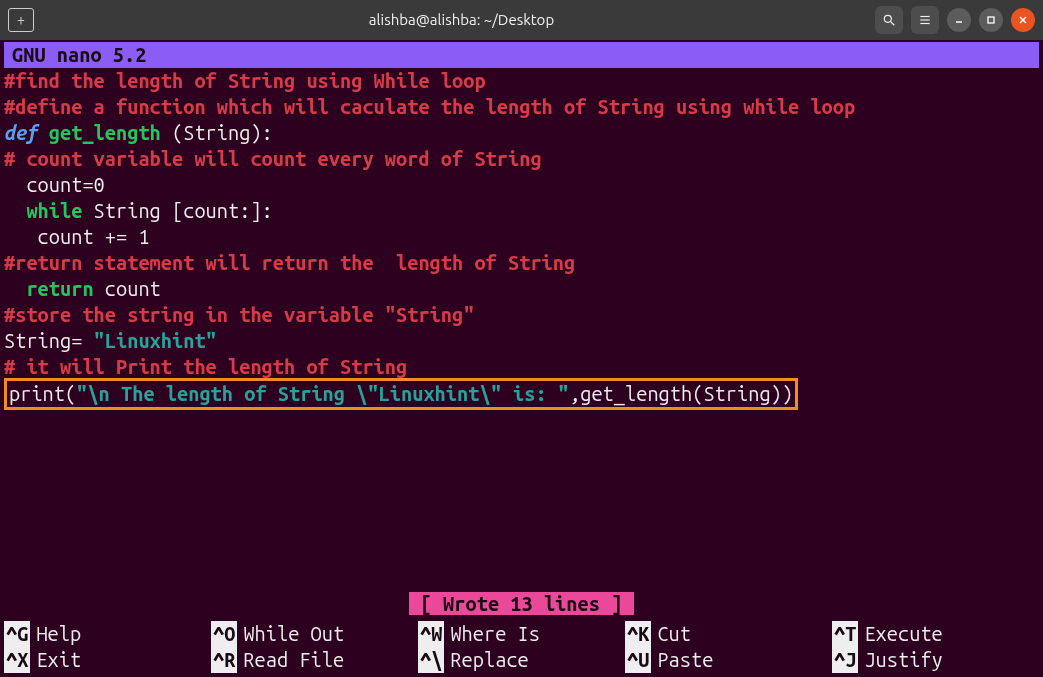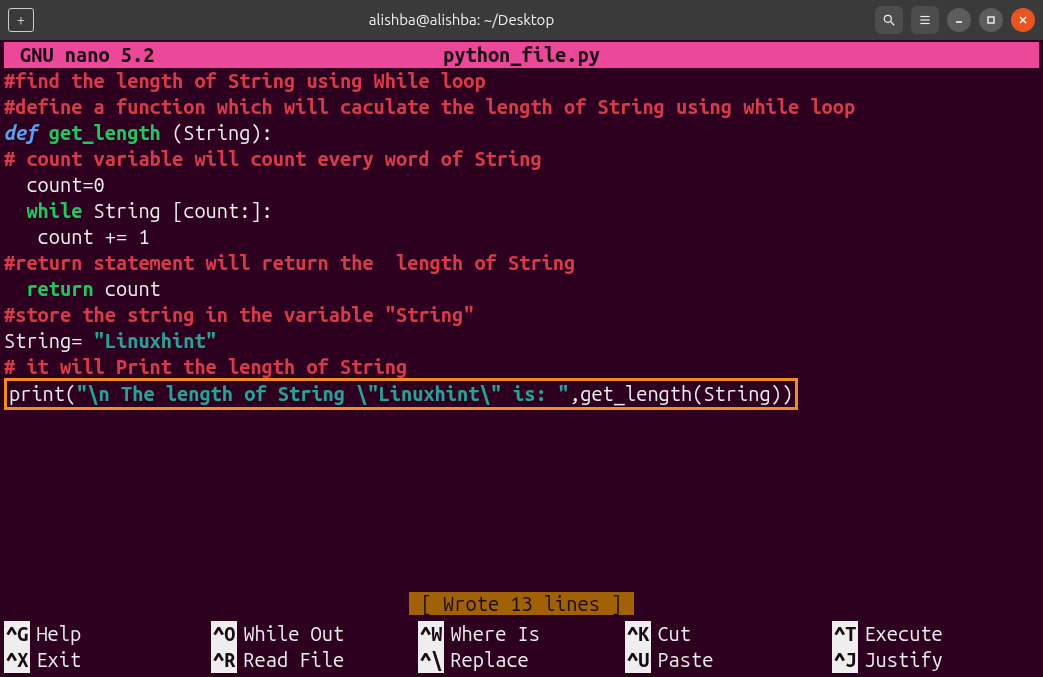--- a/index.html
+++ b/index.html
@@ -41,22 +41,22 @@
     position:relative; display:flex; align-items:center; justify-content:center;
   }
   .tab-icon::after { content:"+"; font-size:14px; color:#ccc; line-height:1; }
 
   .terminal {
     position:absolute; top:40px; left:0; right:0; bottom:0;
     padding: 2px 4px;
     color:#eee;
   }
   .nano-header {
-    background:#ec4899; color:#1a0a13;
-    display:flex; padding: 0 16px;
+    background:#8b5cf6; color:#1a0a13;
+    display:flex; padding: 0 8px;
     font-weight:bold;
   }
   .nano-header .hcol { flex:1; }
   .nano-header .hcol.center { text-align:center; }
 
   .code { white-space: pre; }
   .c-red  { color:#d73a49; font-weight:bold; }
   .c-blue { color:#5aa0f2; font-weight:bold;font-style:italic; }
   .c-cyan { color:#22c55e; font-weight:bold; }
   .c-grn  { color:#2aa198; font-weight:bold; }
@@ -66,21 +66,21 @@
     border: 3px solid #f28c1e;
     padding: 0 2px;
     display:inline-block;
     margin-top:-2px;
   }
 
   .status-line {
     position:absolute; bottom: 60px; left:0; right:0;
     text-align:center;
   }
-  .status-badge { background:#a16207; color:#1a0a13; padding:0 12px; font-weight:normal; }
+  .status-badge { background:#ec4899; color:#1a0a13; padding:0 12px; font-weight:bold; }
 
   .shortcuts {
     position:absolute; bottom:4px; left:4px; right:4px;
     display:grid; grid-template-columns: repeat(5, 1fr);
     grid-template-rows: repeat(2,auto);
     row-gap:0;
   }
   .sc { display:flex; gap:6px; align-items:center; }
   .sc .key { background:#eeeeee; color:#1a0a13; padding:0 2px; font-weight:bold; min-width:26px; text-align:center; }
   .sc .lbl { color:#eeeeee; }
@@ -122,21 +122,20 @@
           <line x1="2" y1="2" x2="8" y2="8" stroke="#fff" stroke-width="1.5"></line>
           <line x1="8" y1="2" x2="2" y2="8" stroke="#fff" stroke-width="1.5"></line>
         </svg>
     </div>
   </div>
 </div>
 
 <div class="terminal">
   <div class="nano-header">
     <div class="hcol">GNU nano 5.2</div>
-    <div class="hcol center">python_file.py</div>
     <div class="hcol"></div>
   </div>
 
   <div class="code"><span class="c-red">#find the length of String using While loop</span>
 <span class="c-red">#define a function which will caculate the length of String using while loop</span>
 <span class="c-blue">def </span><span class="c-cyan">get_length </span><span class="c-wht">(String):</span>
 <span class="c-red"># count variable will count every word of String</span>
 <span class="c-wht">  count=0</span>
 <span class="c-cyan">  while </span><span class="c-wht">String [count:]:</span>
 <span class="c-wht">   count += 1</span>

